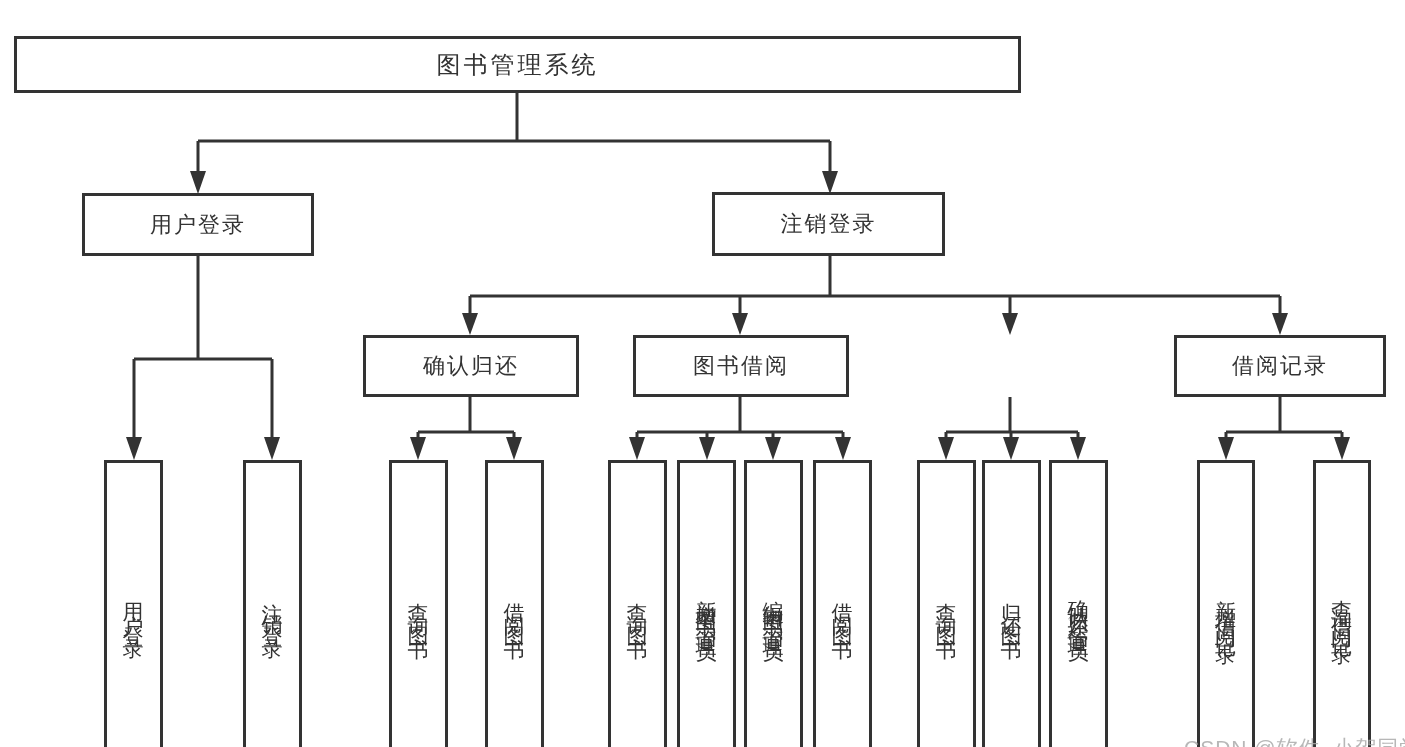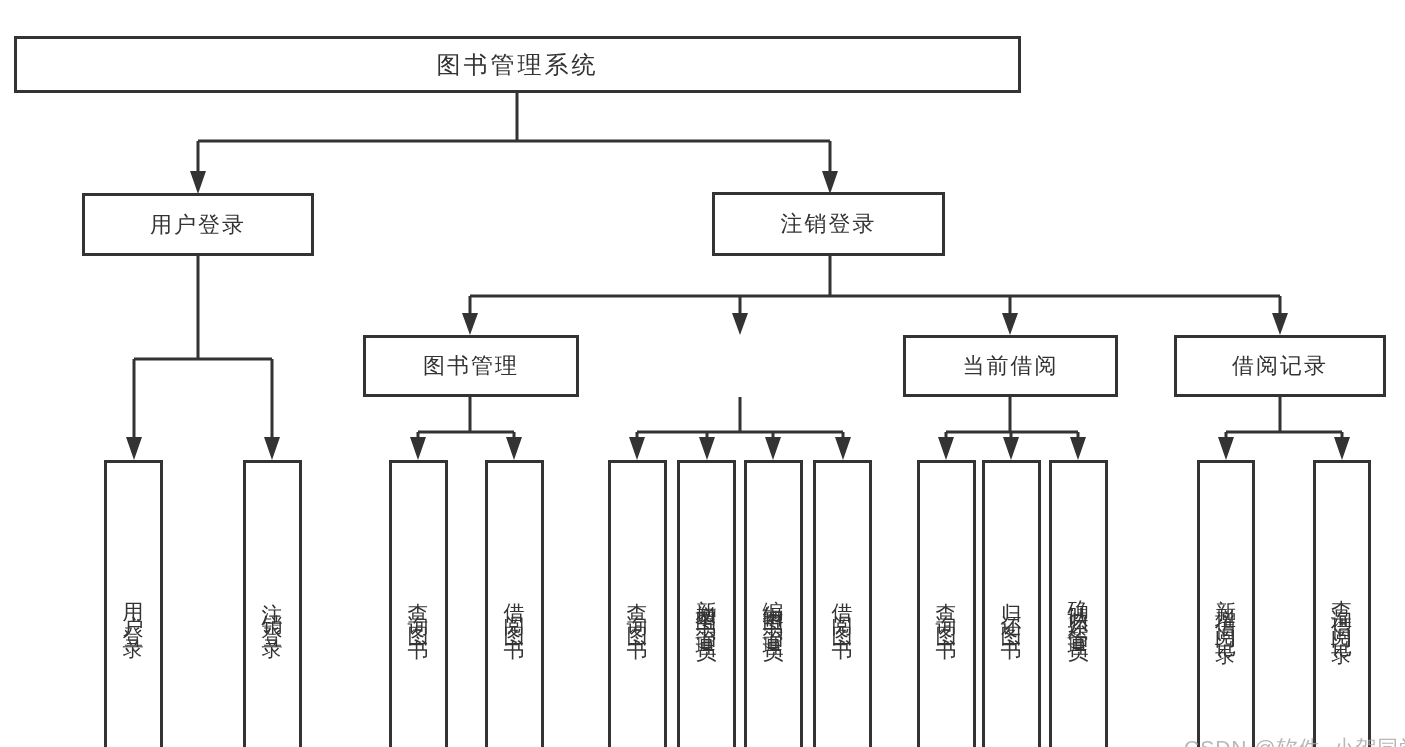--- a/index.html
+++ b/index.html
@@ -102,24 +102,24 @@
   </div>
 
   <div class="node h" style="left:82px;top:170px;width:232px;height:63px">
     <span>用户登录</span>
   </div>
   <div class="node h" style="left:712px;top:169px;width:233px;height:64px">
     <span>注销登录</span>
   </div>
 
   <div class="node h" style="left:363px;top:312px;width:216px;height:62px">
-    <span>图书管理</span>
+    <span>确认归还</span>
   </div>
-  <div class="node h" style="left:903px;top:312px;width:215px;height:62px">
-    <span>当前借阅</span>
+  <div class="node h" style="left:633px;top:312px;width:216px;height:62px">
+    <span>图书借阅</span>
   </div>
   <div class="node h" style="left:1174px;top:312px;width:212px;height:62px">
     <span>借阅记录</span>
   </div>
 
   <div class="node v v4" style="left:104px;top:437px;width:59px;height:299px">
     <span>用户登录</span>
   </div>
   <div class="node v v4" style="left:243px;top:437px;width:59px;height:299px">
     <span>注销登录</span>

